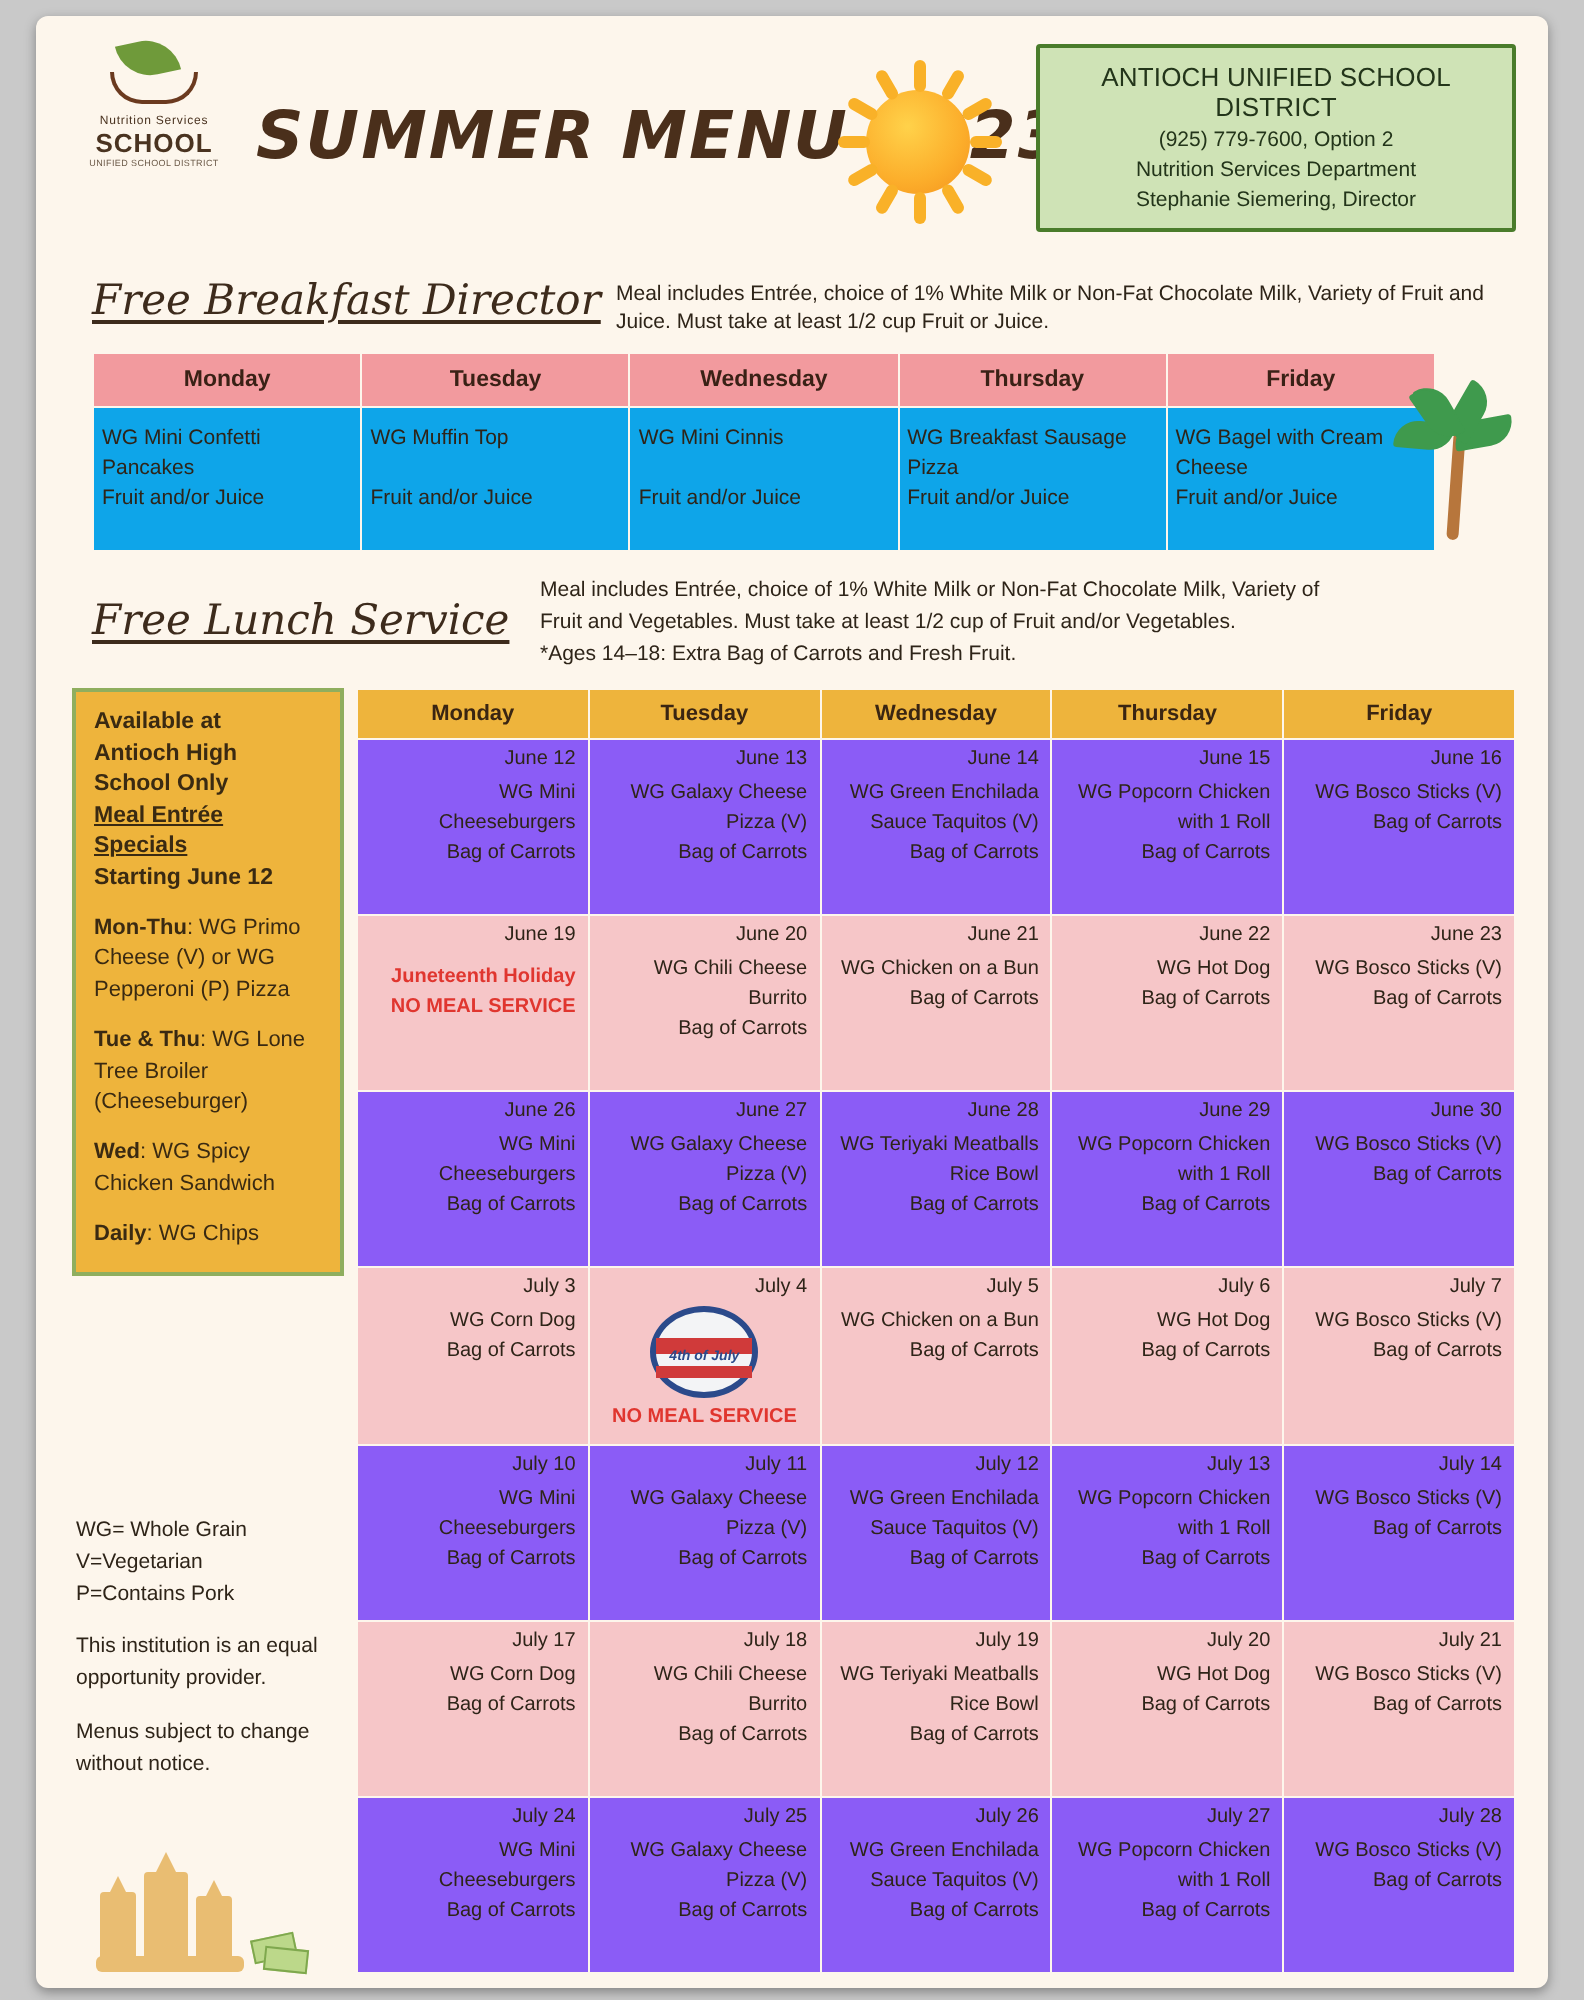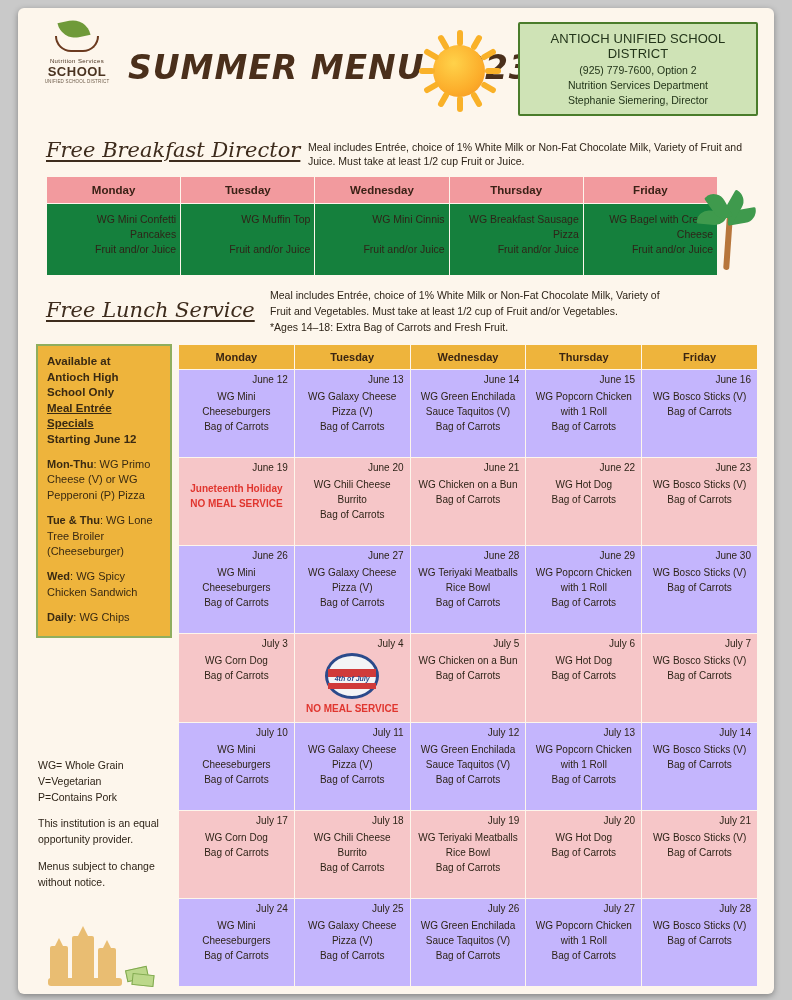--- a/index.html
+++ b/index.html
@@ -126,25 +126,25 @@
   }
   .bk-table th {
     background: #f29a9e;
     border: 1.5px solid #fdf6ec;
     font-size: 11.5px;
     color: #3a2116;
     padding: 7px 2px;
     width: 20%;
   }
   .bk-table td {
-    background: #15803d;
+    background: #0ea5e9;
     border: 1.5px solid #fdf6ec;
     font-size: 10.5px;
     color: #2e2418;
-    text-align: right;
+    text-align: left;
     padding: 8px 4px 10px;
     vertical-align: top;
     line-height: 1.45;
     height: 72px;
   }
   .palm {
     position: absolute; right: 18px; top: 182px;
     width: 58px; height: 82px;
   }
   .palm-trunk {
@@ -208,35 +208,35 @@
     table-layout: fixed;
   }
   .lunch-table th {
     background: #eeb43c;
     border: 1.5px solid #fdf6ec;
     font-size: 11px;
     color: #3a2512;
     padding: 6px 2px;
   }
   .lunch-table td {
-    background: #c4b5fd;
+    background: #8b5cf6;
     border: 1.5px solid #fdf6ec;
     vertical-align: top;
     padding: 4px 6px 8px;
     height: 88px;
   }
   .lunch-table td.alt { background: #f6c6c8; }
   .cell-date {
     text-align: right;
     font-size: 10px;
     color: #2e2418;
     margin-bottom: 4px;
   }
   .cell-body {
-    text-align: center;
+    text-align: right;
     font-size: 10px;
     color: #2e2418;
     line-height: 1.5;
   }
   .cell-body.holiday {
     color: #e0362f;
     font-weight: bold;
     padding-top: 4px;
   }
   .noservice {

